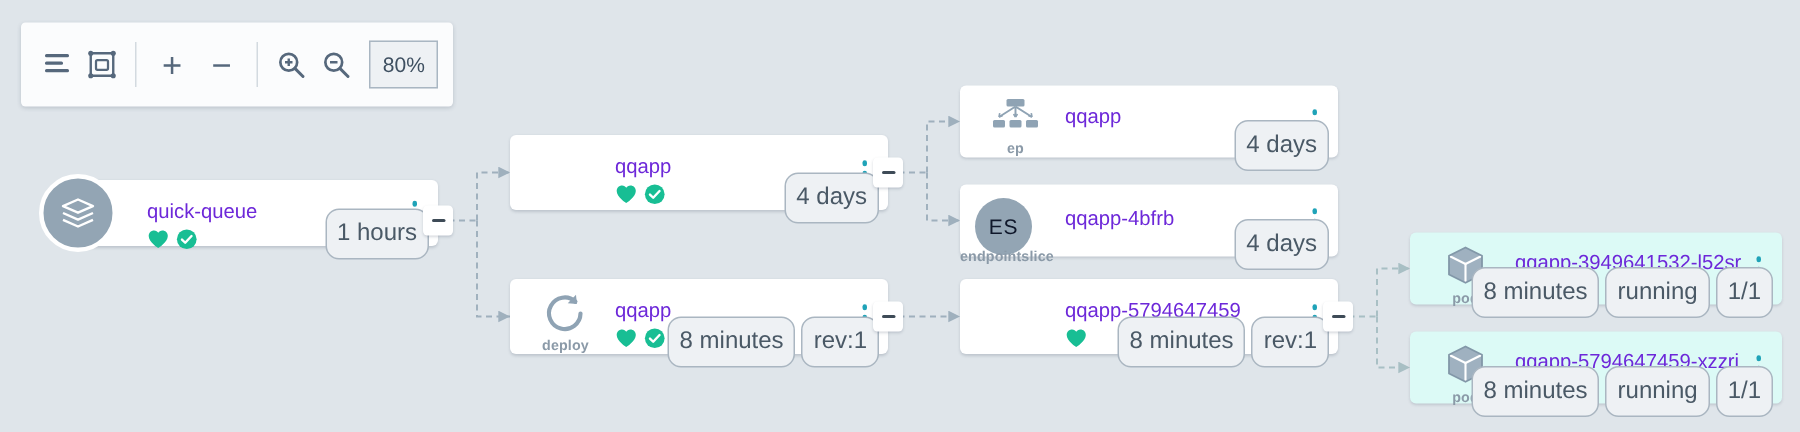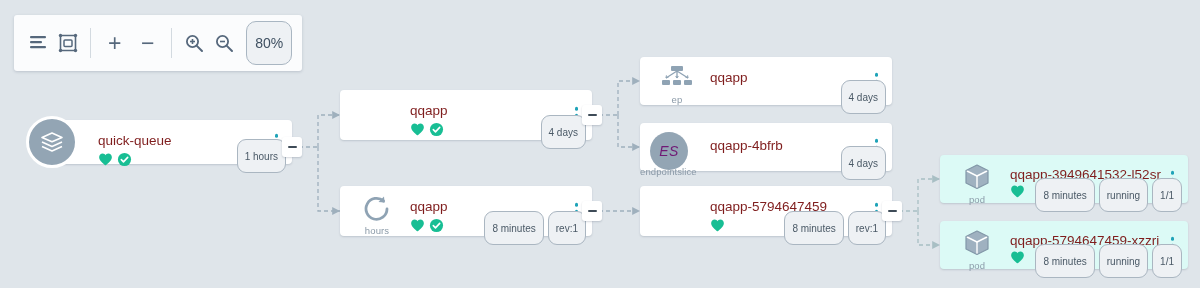--- a/index.html
+++ b/index.html
@@ -26,24 +26,24 @@
     display: flex; align-items: center; justify-content: center;
     cursor: pointer; color: #56687c;
   }
   .tb-sep { width: 1px; height: 30px; background: #d3dae0; margin: 0 7px; }
   .tb-plus, .tb-minus {
     font-size: 23px; line-height: 1; color: #56687c; font-weight: 400;
     width: 38px; text-align: center; cursor: pointer;
   }
   .zoom-box {
     margin-left: 8px;
-    width: 52px; height: 44px;
+    width: 52px; height: 32px;
     border: 1px solid #a9b6c2;
     background: #eef1f4;
-    border-radius: 10px;
+    border-radius: 0;
     display: flex; align-items: center; justify-content: center;
     font-size: 14px; color: #3f5061;
     cursor: pointer;
   }
 
   
   .node {
     position: absolute;
     background: #ffffff;
     border-radius: 4px;
@@ -53,61 +53,62 @@
 
   .node-icon {
     position: absolute; left: 14px; top: 8px;
     width: 46px; height: 44px;
     display: flex; flex-direction: column; align-items: center; justify-content: flex-start;
     color: #8fa3b4;
   }
   .node-kind {
     font-size: 9.5px; color: #8b9aa8; margin-top: 1px; letter-spacing: .1px;
     white-space: nowrap;
+    font-weight: bold;
   }
 
   .node-title {
     position: absolute; left: 70px; top: 13px;
-    font-size: 13.5px; color: #7f1d1d; white-space: nowrap;
+    font-size: 13.5px; color: #6d28d9; white-space: nowrap;
   }
   .node-health {
     position: absolute; left: 70px; top: 32px;
     display: flex; gap: 4px; align-items: center;
   }
 
   .kebab {
     position: absolute; right: 14px; top: 50%; transform: translateY(-50%);
     display: flex; flex-direction: column; gap: 3px; cursor: pointer;
   }
   .kebab i { display: block; width: 3.5px; height: 3.5px; border-radius: 50%; background: #1fa3b8; }
 
   .badges {
     position: absolute; right: 6px; bottom: -9px;
     display: flex; gap: 4px;
   }
   .badge {
     background: #eef1f4; border: 1px solid #aab6c1;
     border-radius: 9px; height: 16px; padding: 16px 7px;
-    font-size: 10px; color: #4a5966;
+    font-size: 16px; color: #4a5966;
     display: flex; align-items: center; white-space: nowrap;
   }
 
   
   .root-disc {
     position: absolute; left: -26px; top: 50%; transform: translateY(-50%);
     width: 52px; height: 52px; border-radius: 50%;
     background: #93a5b4; border: 3px solid #ffffff;
     display: flex; align-items: center; justify-content: center;
   }
   .es-disc {
     position: absolute; left: 10px; top: 9px;
     width: 38px; height: 38px; border-radius: 50%;
     background: #93a5b4;
     display: flex; align-items: center; justify-content: center;
-    color: #701a75; font-size: 14px; letter-spacing: .5px; font-style: italic;
+    color: #0f172a; font-size: 14px; letter-spacing: .5px;
   }
 
   
   .collapse {
     position: absolute;
     width: 20px; height: 20px;
     background: #ffffff; border-radius: 3px;
     box-shadow: 0 1px 2px rgba(60,75,95,.22);
     display: flex; align-items: center; justify-content: center;
     cursor: pointer; z-index: 5;
@@ -281,21 +282,21 @@
       <span class="badge">4 days</span>
     </div>
   </div>
 
   <div class="node" style="left:340px; top:186px; width:252px; height:50px;">
     <div class="node-icon">
       <svg width="32" height="30" viewBox="0 0 32 30">
         <path d="M26 15 A10.5 10.5 0 1 1 22.6 7.1" fill="none" stroke="#8fa3b4" stroke-width="2.8" stroke-linecap="round"></path>
         <path d="M23 2.5 L23.6 8.6 L17.5 8.1 Z" fill="#8fa3b4"></path>
       </svg>
-      <span class="node-kind">hours</span>
+      <span class="node-kind">deploy</span>
     </div>
     <div class="node-title">qqapp</div>
     <div class="node-health">
       <svg width="15" height="15" viewBox="0 0 16 16">
         <path d="M8 14.2 C8 14.2 1.2 10 1.2 5.6 C1.2 3.2 3 1.7 5 1.7 C6.4 1.7 7.5 2.5 8 3.4 C8.5 2.5 9.6 1.7 11 1.7 C13 1.7 14.8 3.2 14.8 5.6 C14.8 10 8 14.2 8 14.2 Z" fill="#18be94"></path>
       </svg>
       <svg width="15" height="15" viewBox="0 0 16 16">
         <circle cx="8" cy="8" r="7" fill="#18be94"></circle>
         <path d="M4.6 8.2 L6.9 10.5 L11.4 5.7" fill="none" stroke="#ffffff" stroke-width="1.7" stroke-linecap="round" stroke-linejoin="round"></path>
       </svg>

